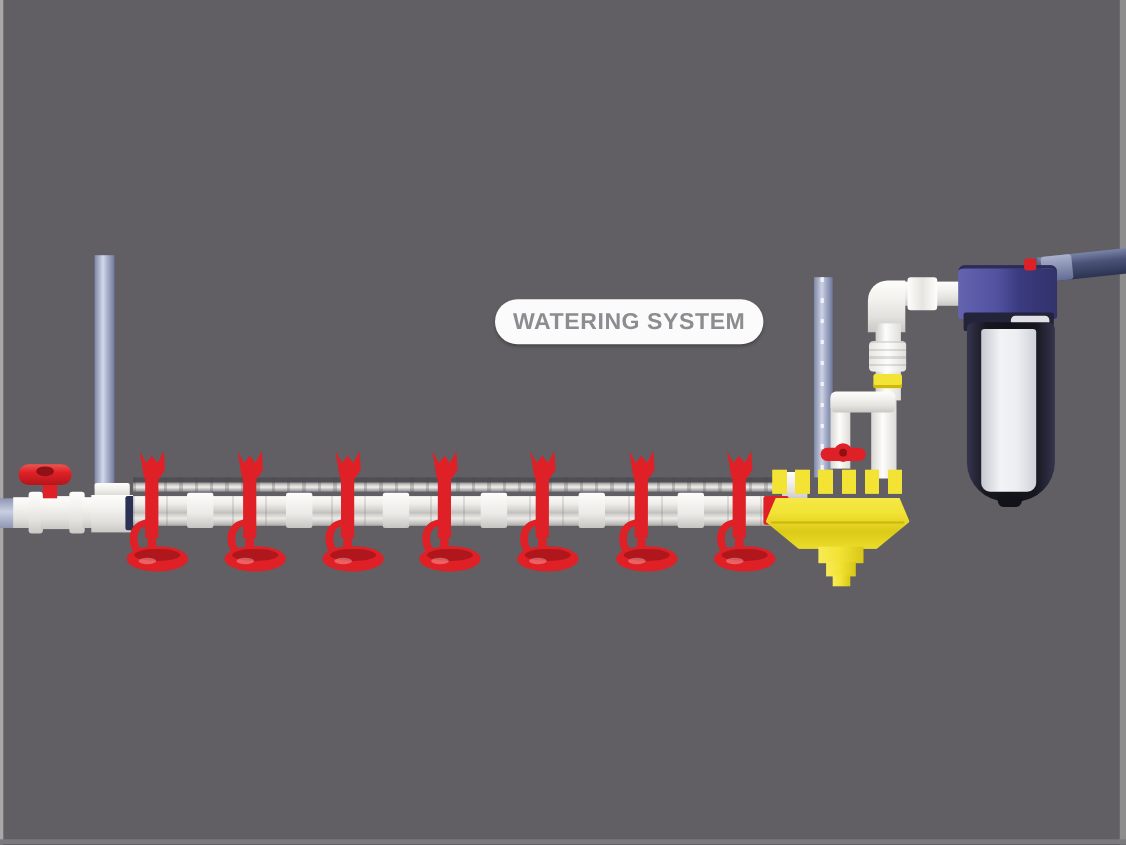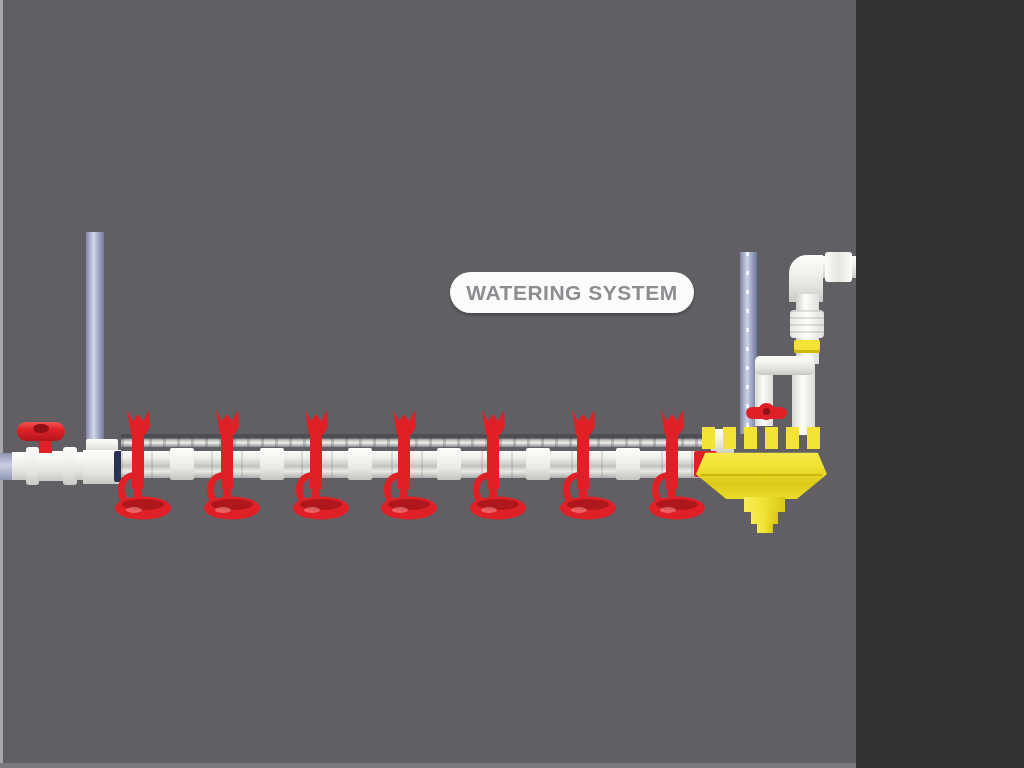--- a/index.html
+++ b/index.html
@@ -1,17 +1,17 @@
 <!DOCTYPE html>
 <html style="--background: #615f64; --edge-left: #a8a8a8; --edge-right: #8d8d8d; --edge-bottom: #7b797e; --red: #df2127; --red-dark: #8f1015; --yellow: #f2e335; --yellow-dark: #cdb90d; --navy-ring: #2b3152; --filter-cap: #5151a0; --filter-cap-dark: #32326b; --bowl-dark: #121219; --cartridge-white: #f2f3f5; --label-bg: #fbfbfb; --label-text: #8b8d90; --rail-dark: #504e55; --rail-light: #eeeeea;"><head>
 <meta charset="utf-8">
 <style>
   html,body{margin:0;padding:0;background:#333;}
   #stage{
-    position:relative;width:856px;height:768px;overflow:hidden;
+    position:relative;width:1024px;height:768px;overflow:hidden;
     background:var(--background,#615f64);
     font-family:"Liberation Sans",sans-serif;
   }
   #stage *{position:absolute;box-sizing:border-box;}
 
   
   .strip-left{left:0;top:0;width:3px;height:768px;background:var(--edge-left);}
   .strip-right{left:1018px;top:0;width:6px;height:768px;background:var(--edge-right);}
   .strip-bottom{left:0;top:763px;width:1024px;height:5px;background:var(--edge-bottom);}
 

